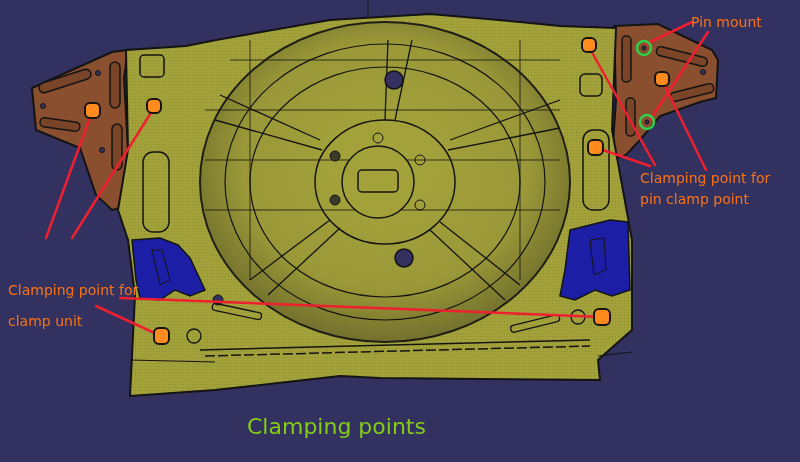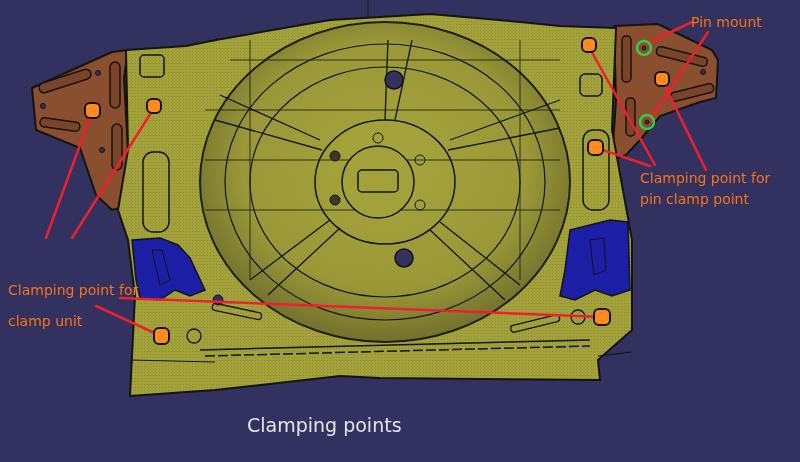--- a/index.html
+++ b/index.html
@@ -12,22 +12,22 @@
     #stage { position: absolute; left: 0; top: 0; width: 800px; height: 462px; }
     .label {
       position: absolute;
       color: #f97316;
       font-size: 14px;
       line-height: 20px;
       white-space: nowrap;
     }
     .title {
       position: absolute;
-      color: #e5e5e5;
-      font-size: 19px;
+      color: #84cc16;
+      font-size: 22px;
       left: 247px; top: 414px;
       white-space: nowrap;
     }
   </style>
 </head>
 <body>
 
 <svg id="stage" viewBox="0 0 800 462" xmlns="http://www.w3.org/2000/svg">
   <defs>
     <radialGradient id="dishGrad" cx="0.5" cy="0.45" r="0.55">

